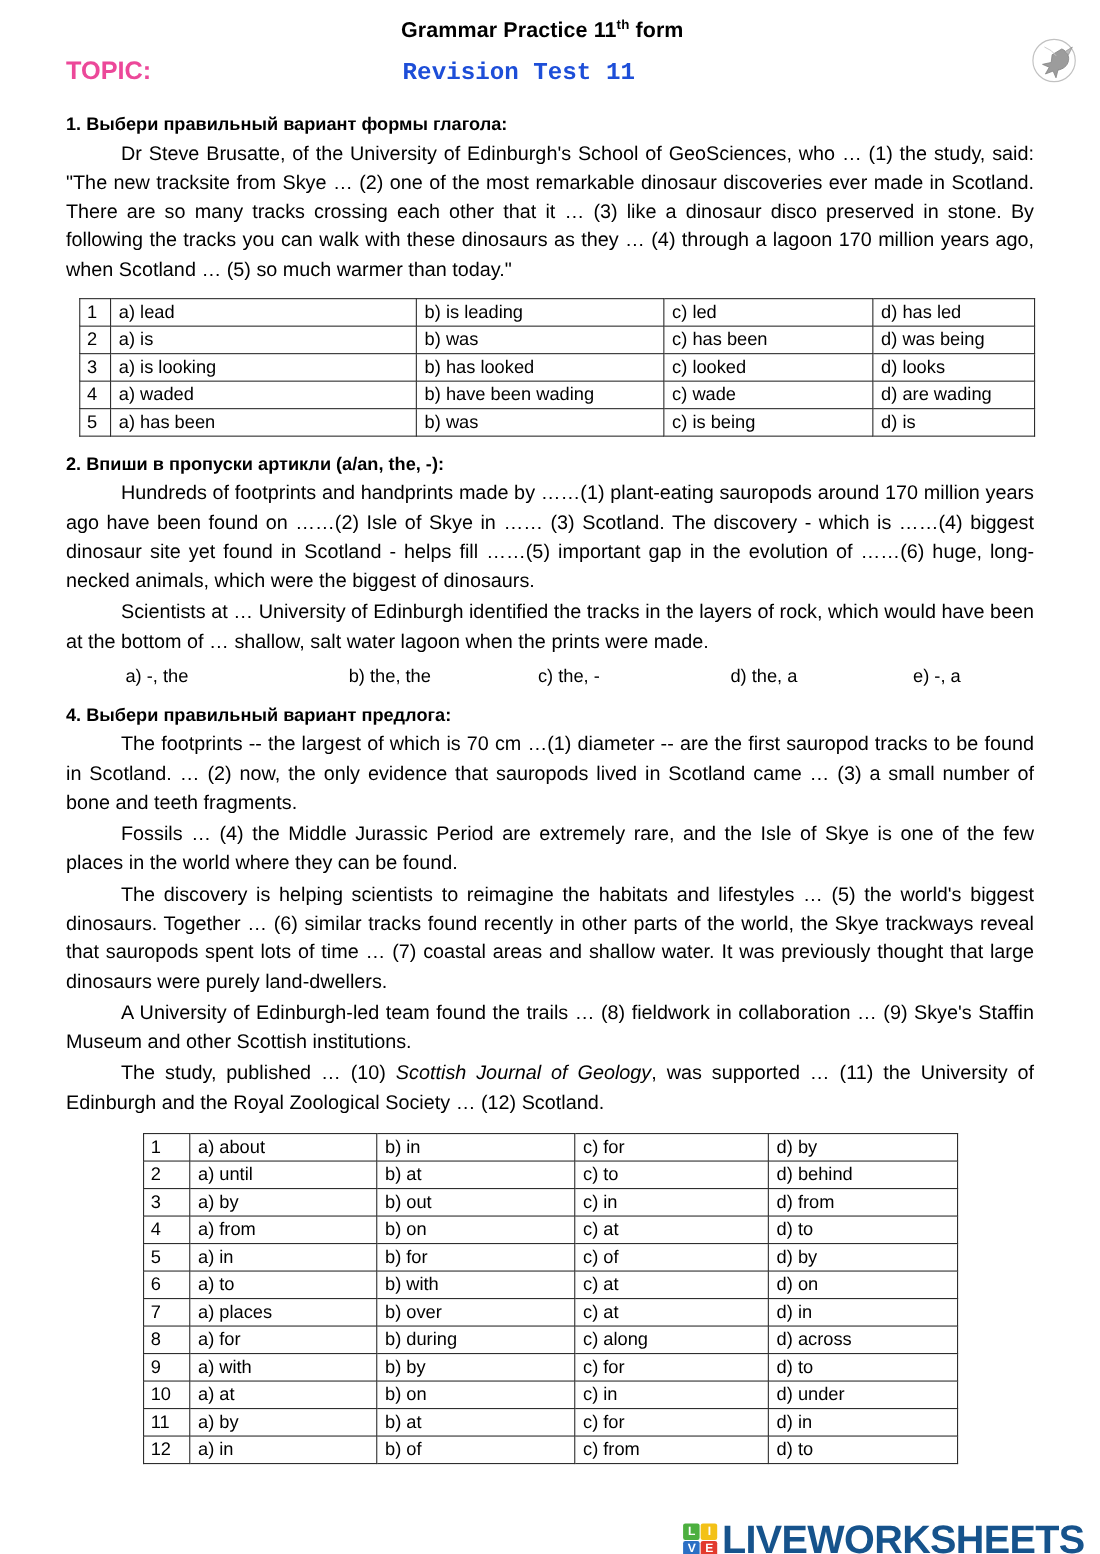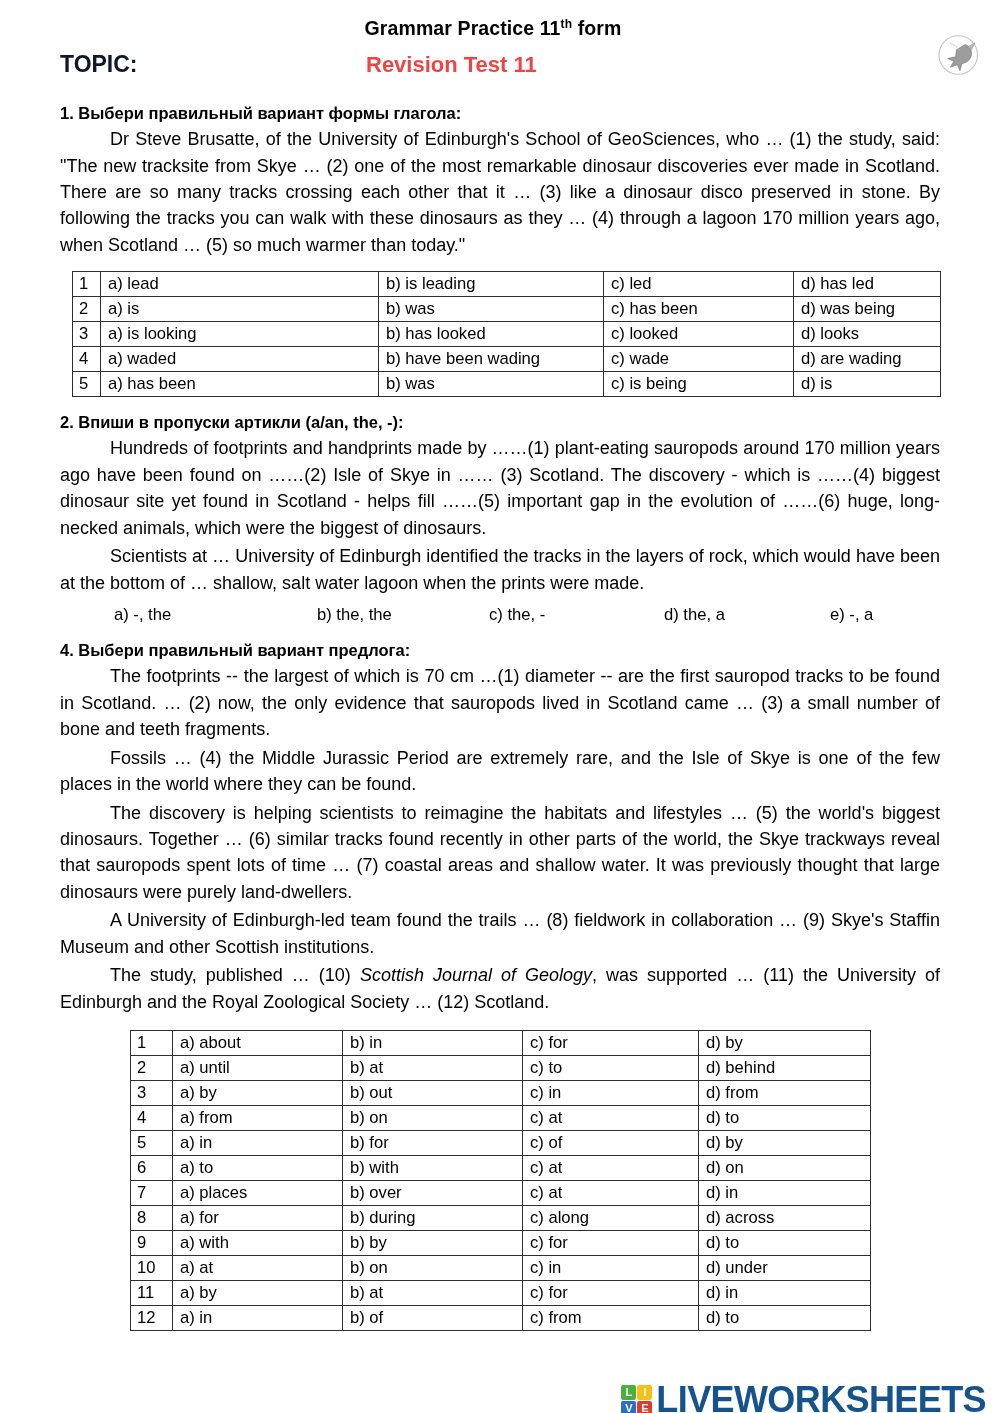--- a/index.html
+++ b/index.html
@@ -185,22 +185,22 @@
   <svg class="dino-logo" viewBox="0 0 64 64" aria-hidden="true">
     <circle cx="30" cy="32" r="22" fill="none" stroke="#b9b9b9" stroke-width="1.2"></circle>
     <path d="M38 20 c5 2 8 7 7 12 c-1 6 -6 9 -11 10 l-2 8 l-3 -7 l-8 3 l4 -7 l-7 -3 l9 -2 l1 -8 z" fill="#8f8f8f" stroke="#6d6d6d" stroke-width="0.8"></path>
     <path d="M41 23 l8 -5 l-4 8 z" fill="#b0b0b0" stroke="#7d7d7d" stroke-width="0.7"></path>
     <path d="M20 18 q8 3 12 9" fill="none" stroke="#c4c4c4" stroke-width="1"></path>
   </svg>
 
   <div class="header-title"><span>Grammar Practice 11</span><sup>th</sup><span> form</span></div>
 
   <div class="topic-row">
-    <div class="topic-label" style="color: #0f172a;">TOPIC:</div>
-    <div class="topic-value" style="color: #ef4444;">Revision Test 11</div>
+    <div class="topic-label" style="color: #ec4899;">TOPIC:</div>
+    <div class="topic-value" style="color: #1d4ed8; font-family: Liberation Mono, monospace;">Revision Test 11</div>
   </div>
 
   <h3 class="ex-heading ex-1-heading">1. Выбери правильный вариант формы глагола:</h3>
   <p class="body-par">Dr Steve Brusatte, of the University of Edinburgh's School of GeoSciences, who … (1) the study, said: "The new tracksite from Skye … (2) one of the most remarkable dinosaur discoveries ever made in Scotland. There are so many tracks crossing each other that it … (3) like a dinosaur disco preserved in stone. By following the tracks you can walk with these dinosaurs as they … (4) through a lagoon 170 million years ago, when Scotland … (5) so much warmer than today."</p>
 
   <div class="table1-wrap">
     <table class="qtable t1">
       <colgroup>
           <col class="c-num">
           <col class="c-a">

